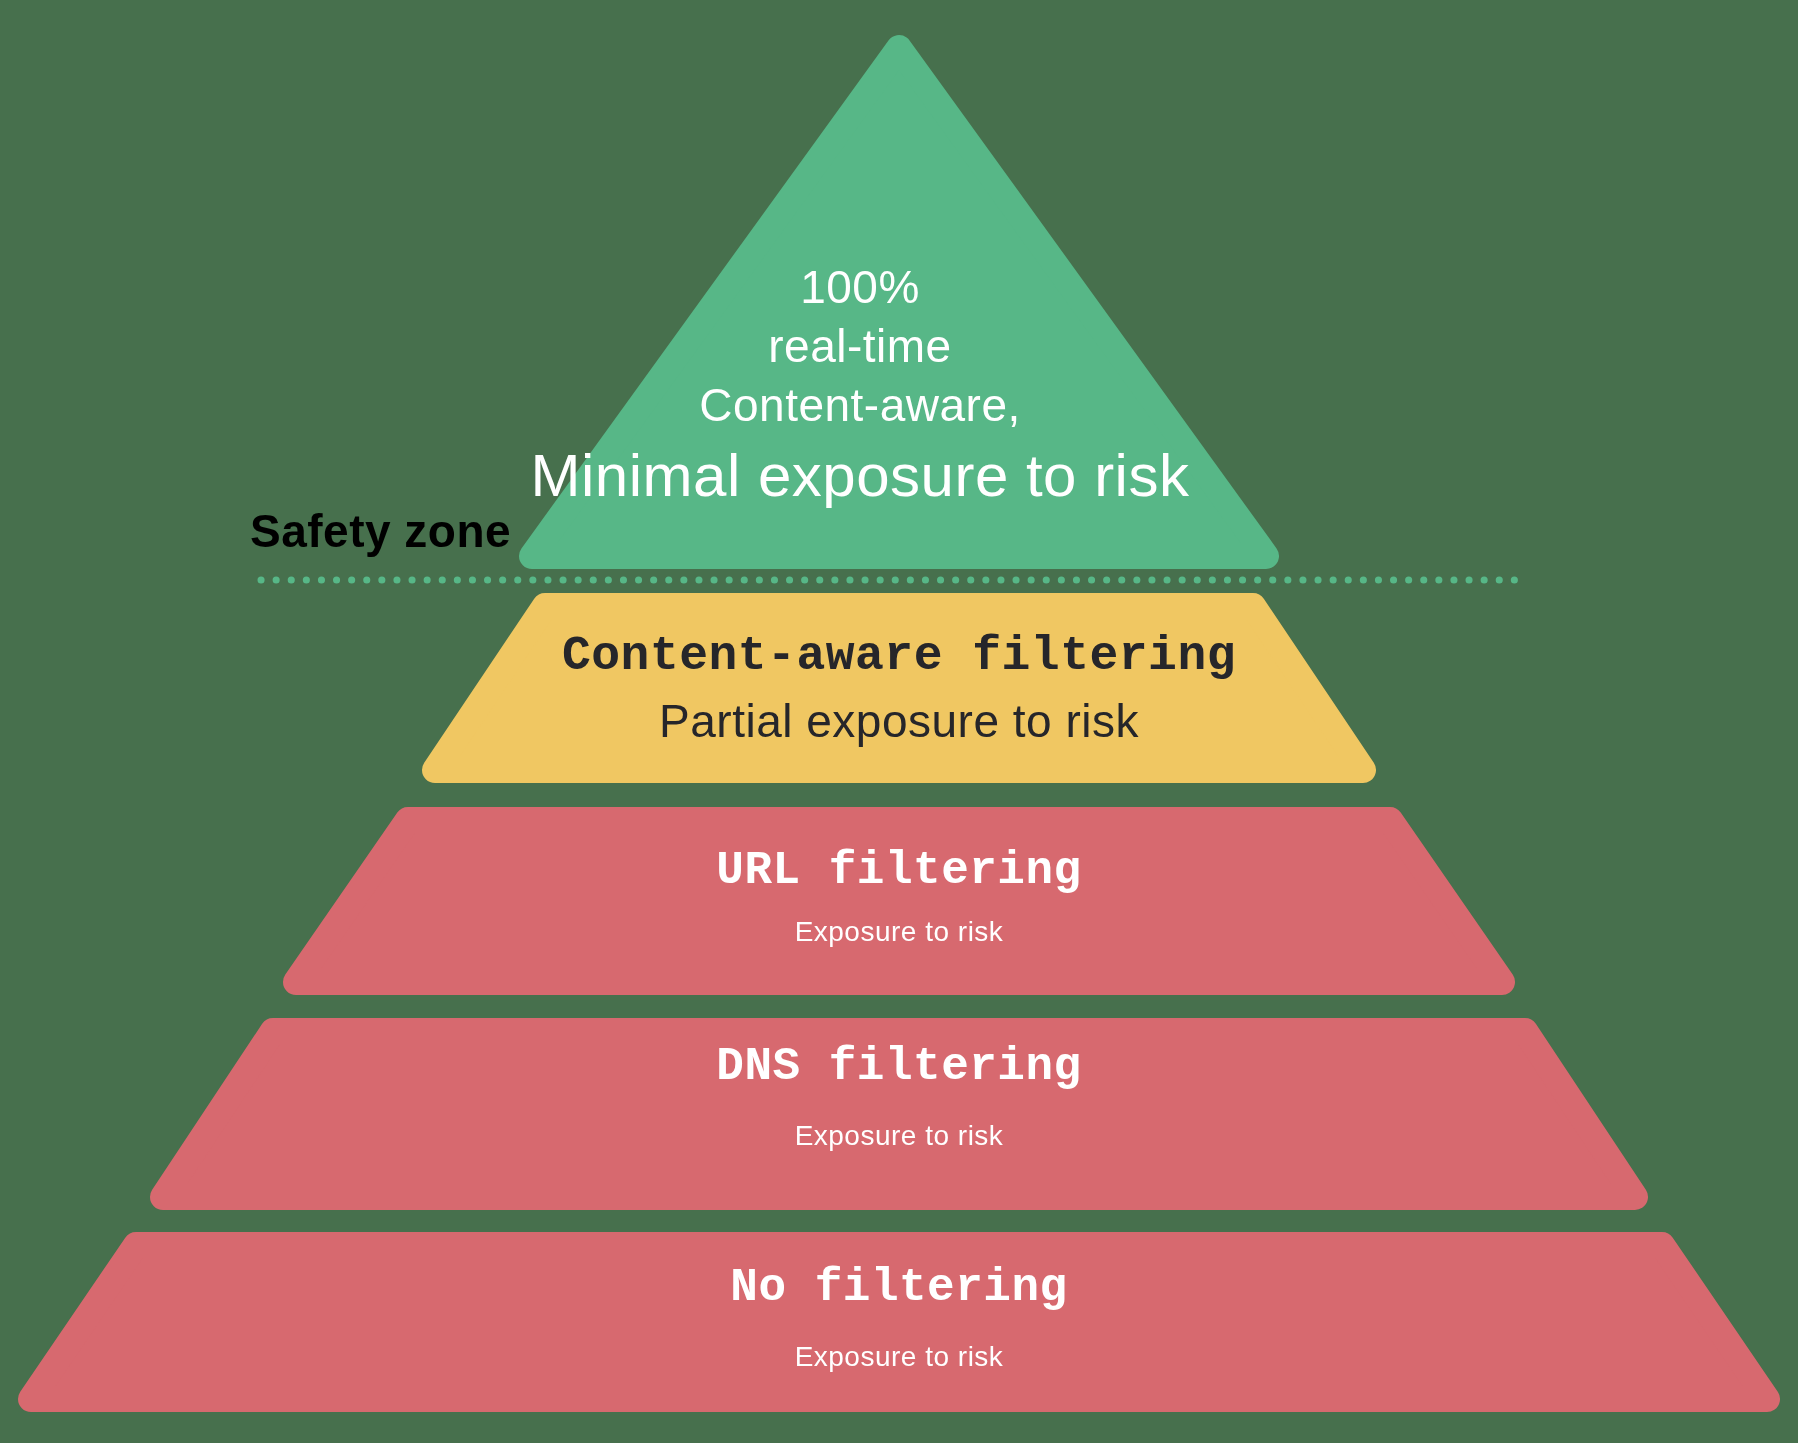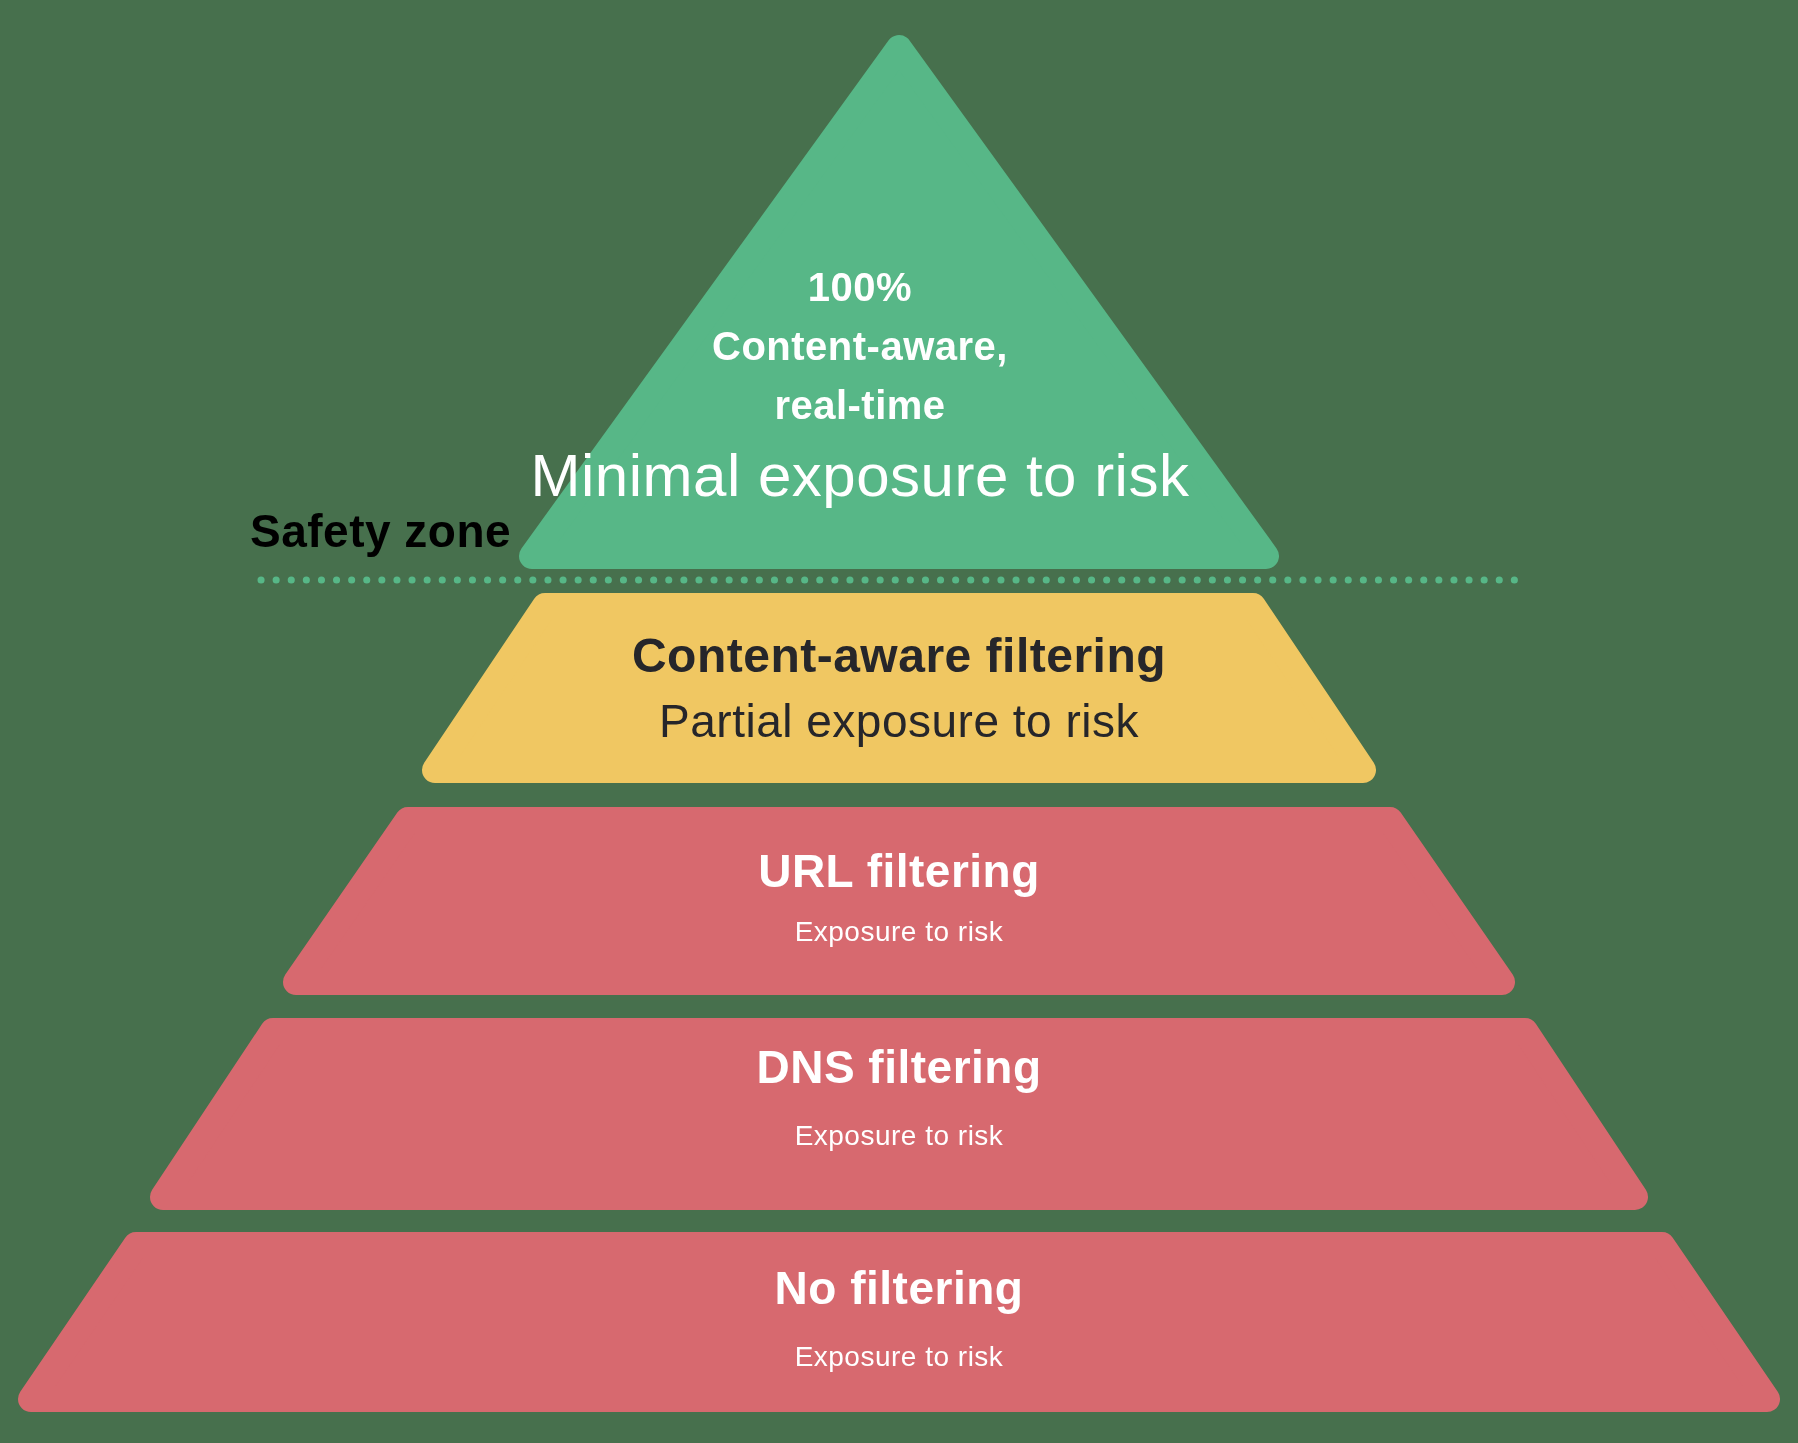--- a/index.html
+++ b/index.html
@@ -49,35 +49,36 @@
     align-items: center;
     justify-content: center;
     text-align: center;
     pointer-events: none;
   }
   .lvl-title {
     font-weight: 700;
     font-size: 46px;
     line-height: 52px;
     letter-spacing: 0.5px;
+    font-family: Liberation Mono, monospace;
   }
   .lvl-subtitle {
     font-weight: 400;
     font-size: 28px;
     line-height: 50px;
     letter-spacing: 0.5px;
   }
   .white-text { color: var(--light-text); }
   .dark-text  { color: var(--dark-text); }
 
   
   #text-l0 { left: 410px; top: 258px; width: 900px; }
   #text-l0 .tri-line {
-    font-weight: 700;
-    font-size: 40px;
+    font-weight: 400;
+    font-size: 46px;
     line-height: 59px;
     letter-spacing: 0.5px;
   }
   #text-l0 .lvl-subtitle {
     margin-top: 16px;
     font-size: 60px;
   }
 
   
   #text-l1 { left: 399px; top: 593px; width: 1000px; height: 190px; gap: 14px; }
@@ -118,22 +119,22 @@
 
     <path class="shape red" d="M273,1031 L1525,1031 L1635,1197 L163,1197 Z"></path>
 
     <path class="shape red" d="M136,1245 L1662,1245 L1767,1399 L31,1399 Z"></path>
   </svg>
 
   <div id="safety-label">Safety zone</div>
 
   <div class="level-text white-text" id="text-l0">
     <div class="tri-line">100%</div>
+    <div class="tri-line">real-time</div>
     <div class="tri-line">Content-aware,</div>
-    <div class="tri-line">real-time</div>
     <div class="lvl-subtitle">Minimal exposure to risk</div>
   </div>
 
   <div class="level-text dark-text" id="text-l1">
     <div class="lvl-title">Content-aware filtering</div>
     <div class="lvl-subtitle">Partial exposure to risk</div>
   </div>
 
   <div class="level-text white-text" id="text-l2">
     <div class="lvl-title">URL filtering</div>

